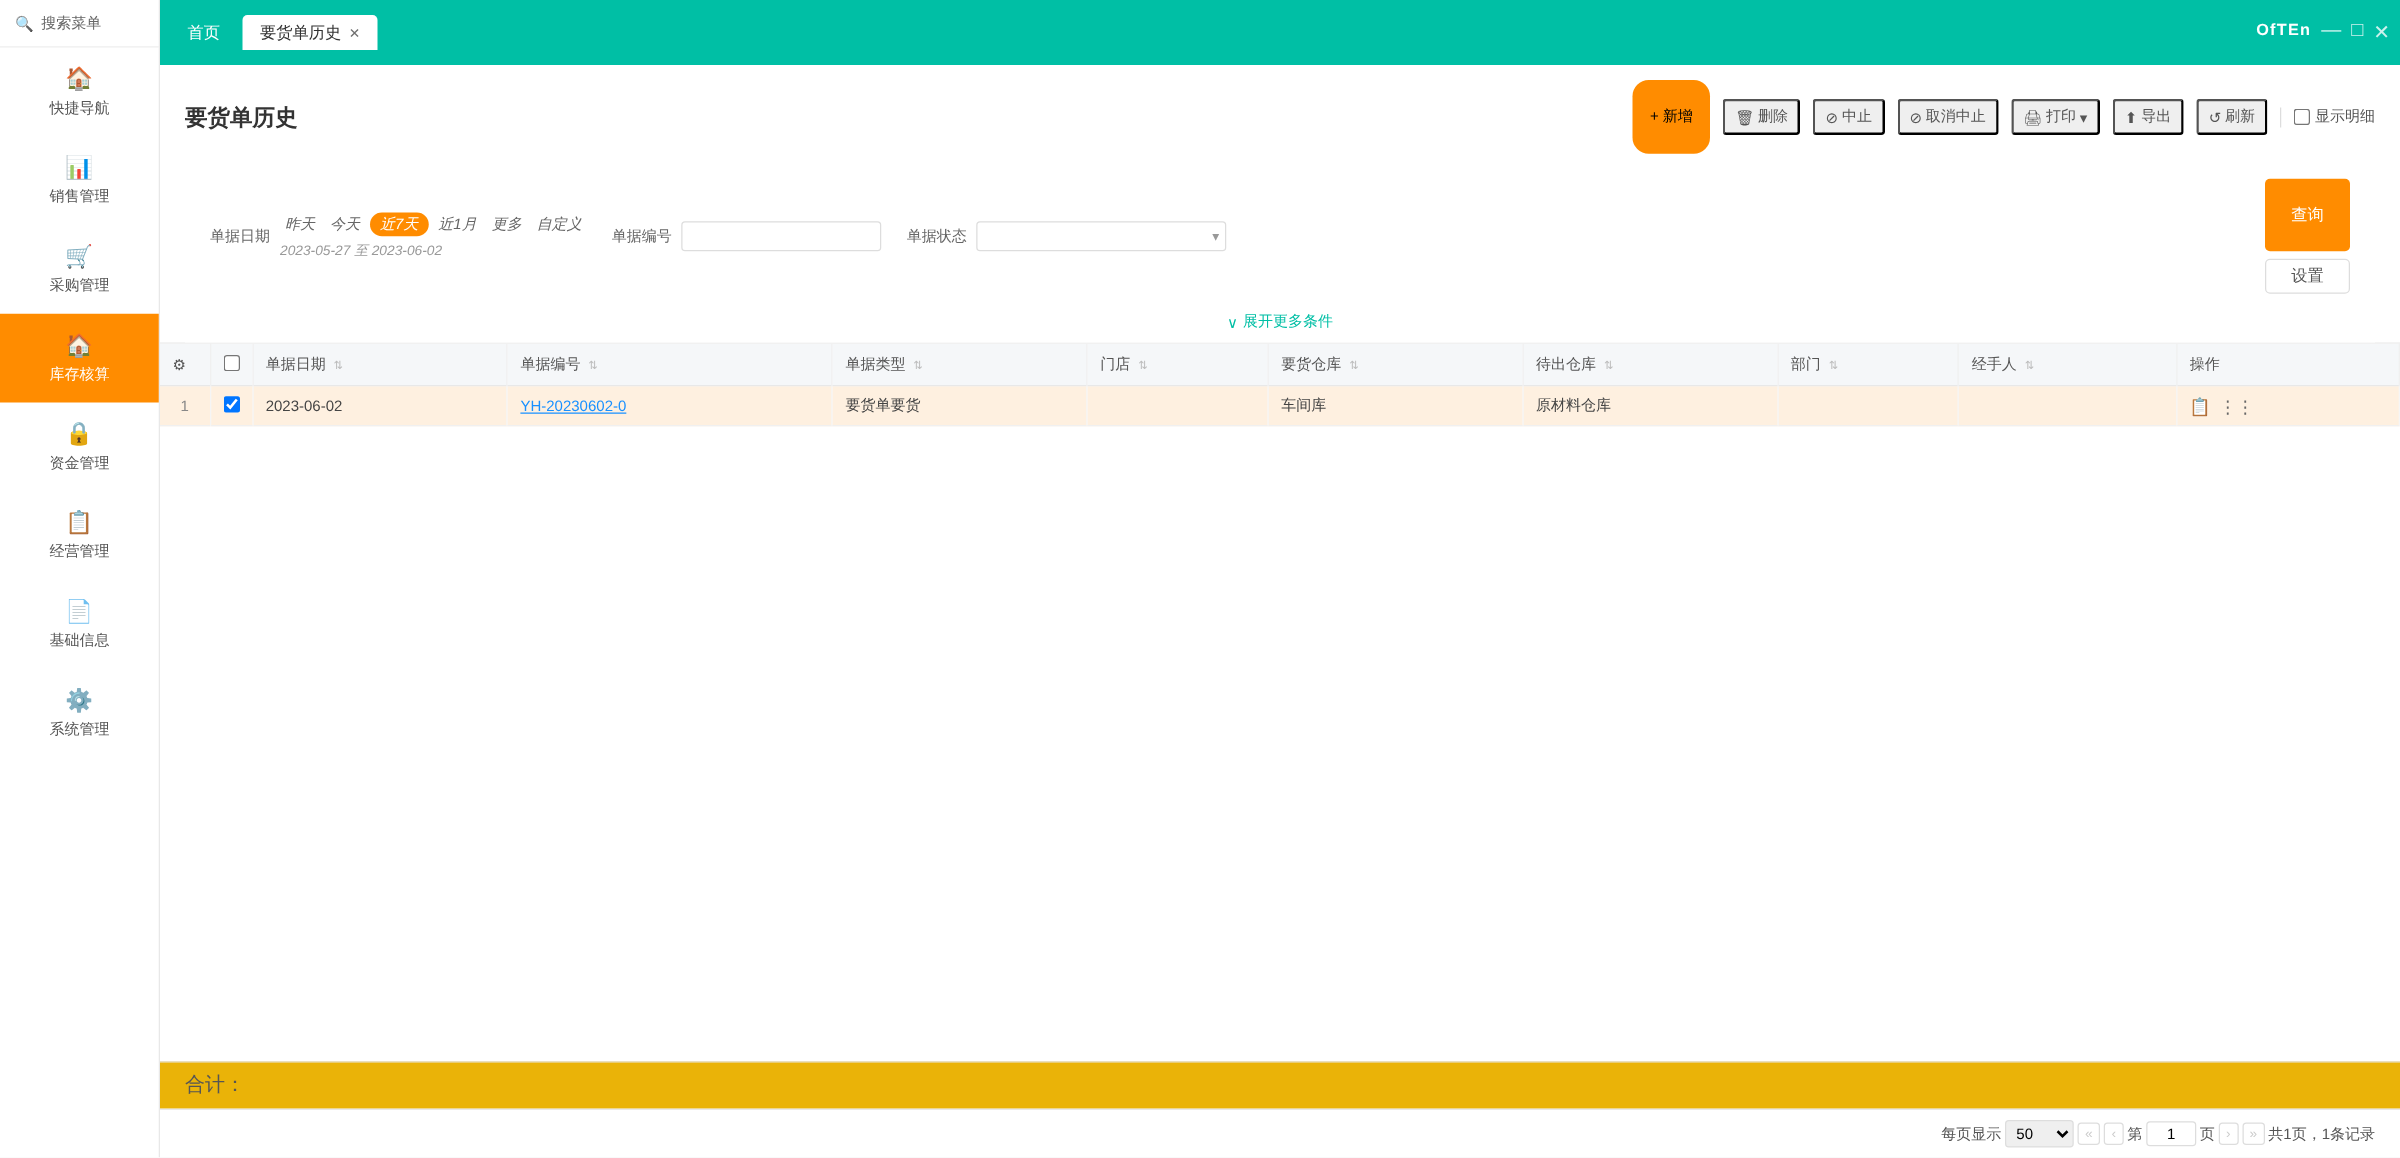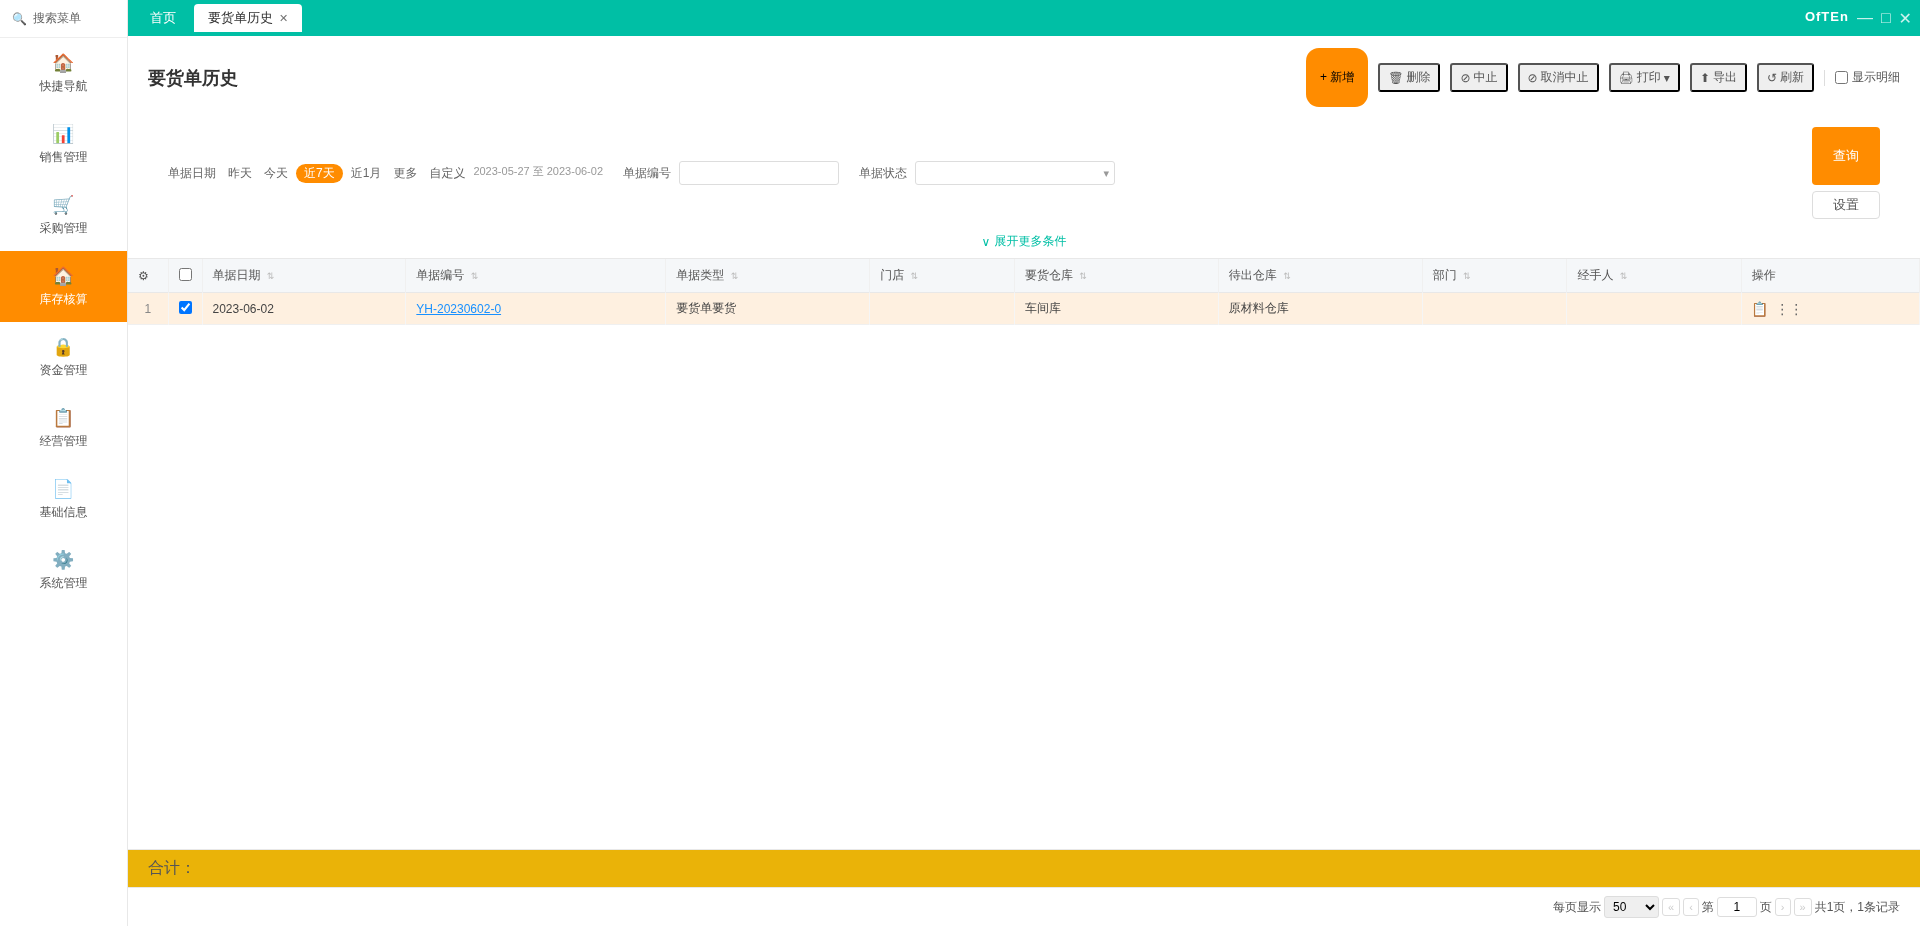--- a/index.html
+++ b/index.html
@@ -45,21 +45,21 @@
       display: flex;
       flex-direction: column;
       overflow: hidden;
     }
 
     
     .tab-bar {
       background: #00bfa5;
       display: flex;
       align-items: center;
-      height: 36px;
+      height: 52px;
       padding: 0 8px;
       gap: 4px;
       flex-shrink: 0;
     }
     .tab-item {
       display: flex;
       align-items: center;
       gap: 6px;
       padding: 0 14px;
       height: 28px;
@@ -170,21 +170,23 @@
       align-items: center;
       gap: 8px;
     }
     .filter-label {
       font-size: 12px;
       color: #666;
       white-space: nowrap;
     }
     .date-filters {
       display: flex;
+      flex-direction: column;
       gap: 4px;
+      font-style: italic;
     }
     .date-tabs {
       display: flex;
       gap: 4px;
       align-items: center;
     }
     .date-tab {
       font-size: 12px;
       color: #666;
       cursor: pointer;

